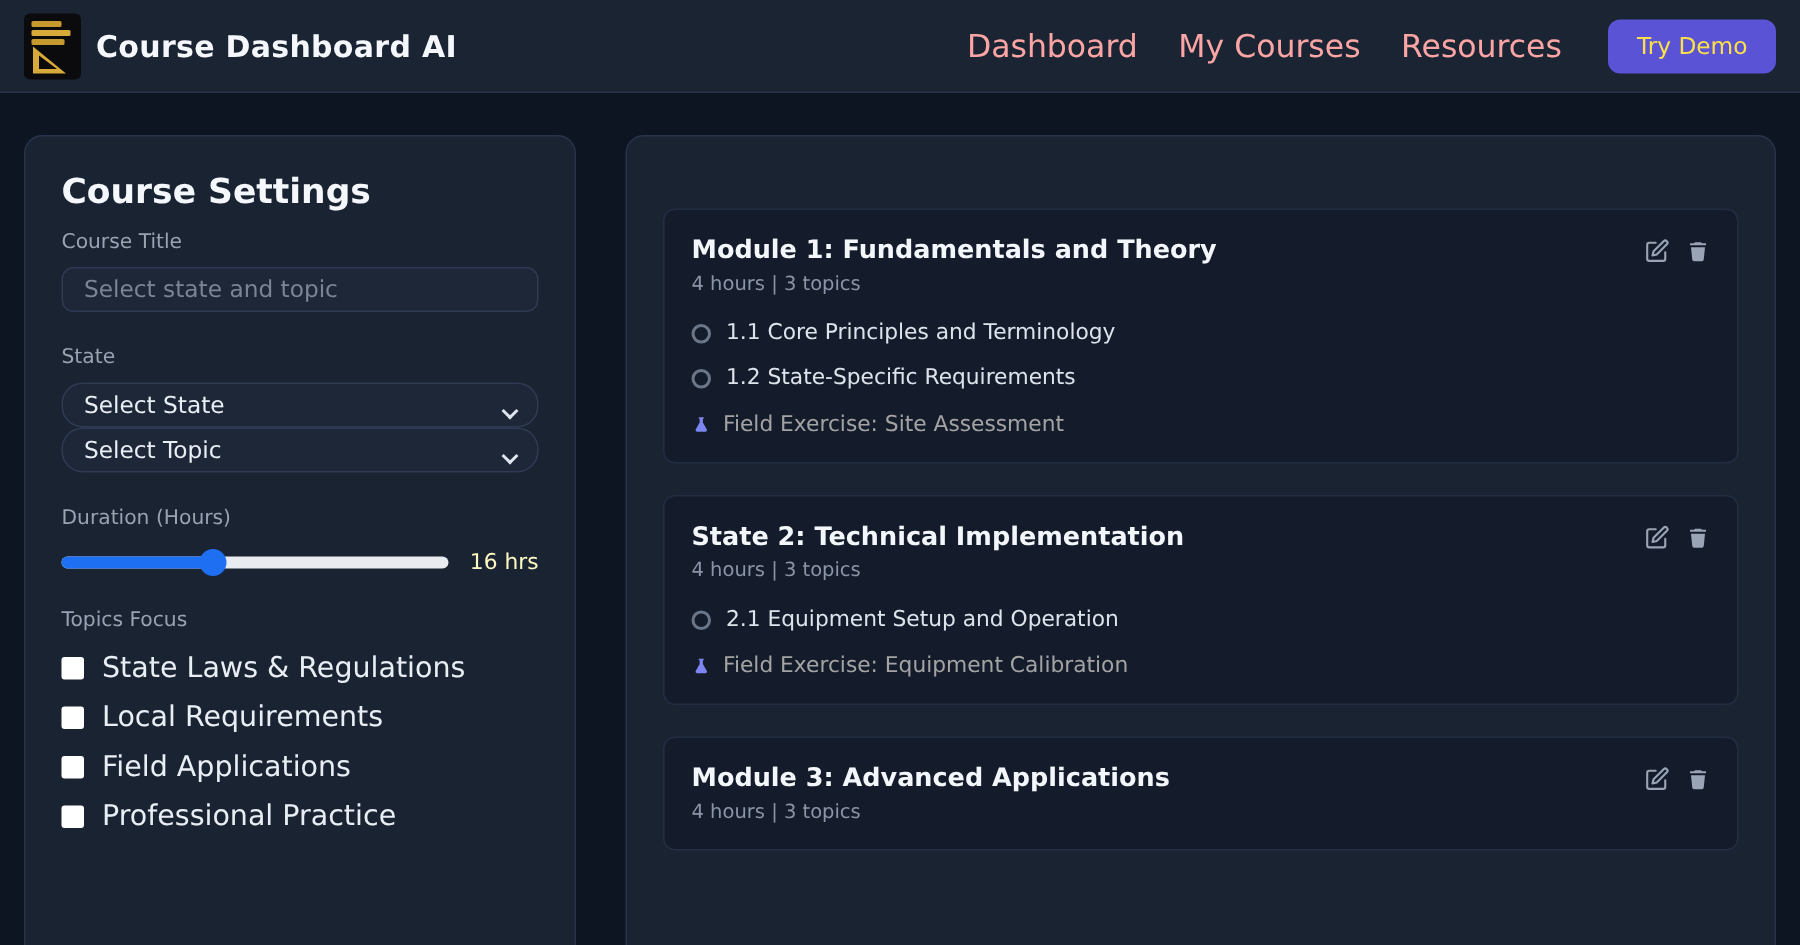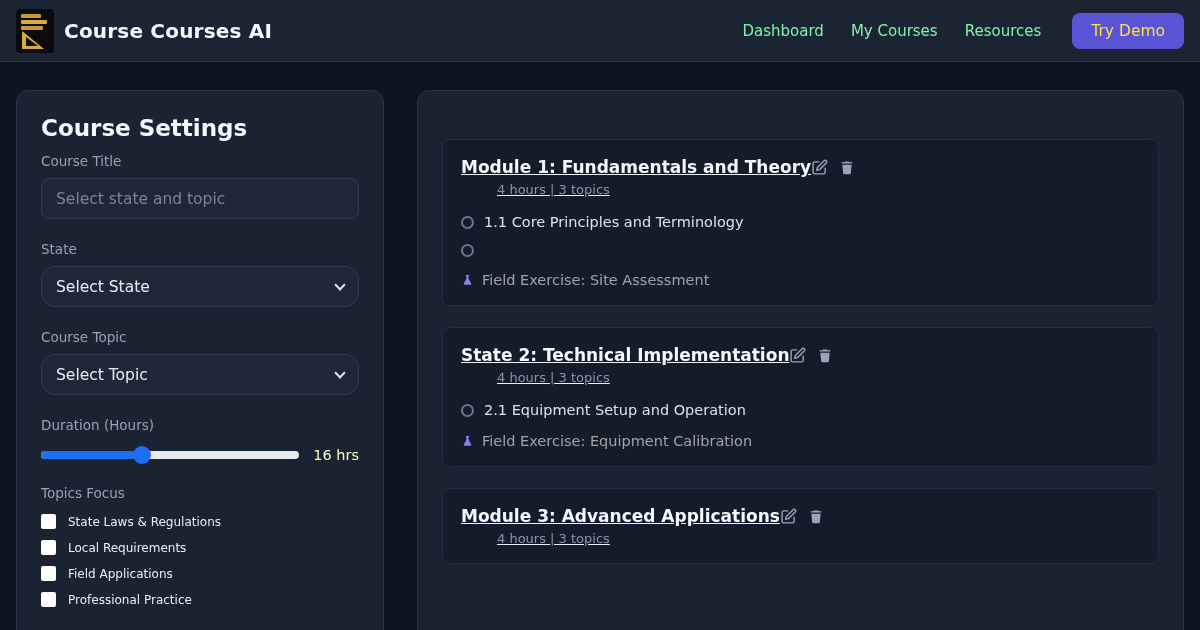--- a/index.html
+++ b/index.html
@@ -26,42 +26,42 @@
   .logo .tri {
     position:absolute; left:6px; bottom:4px; width:0; height:0;
     border-left:22px solid #d8aa3a; border-top:18px solid transparent;
   }
   .logo .tri-in {
     position:absolute; left:10px; bottom:7px; width:0; height:0;
     border-left:12px solid #0b0b0d; border-top:9px solid transparent;
   }
   .brand-name { font-size:20px; font-weight:bold; color:#f4f7fb; letter-spacing:.2px; }
   .nav-right { margin-left:auto; display:flex; align-items:center; gap:27px; }
-  .nav-link { font-size:15px; color:#86efac; cursor:pointer; }
+  .nav-link { font-size:21px; color:#fca5a5; cursor:pointer; }
   .cta-btn {
     background:#5a53d6; color:#fde047; border:none; font-size:15.5px;
     font-family:inherit; padding:9px 19px; border-radius:8px; cursor:pointer; margin-left:4px;
   }
 
   
   .main { display:flex; gap:33px; padding:28px 16px 0 16px; height:568px; overflow:hidden; }
   .panel {
     background:#1a2332; border:1px solid #27334a; border-radius:12px;
     padding:24px; height:760px;
   }
   .panel-left  { width:368px; flex:none; }
   .panel-right { flex:1; }
 
   .panel-title { font-size:23px; font-weight:bold; color:#f4f7fb; }
 
   
   .field-label { font-size:13.5px; color:#98a2b3; margin-bottom:9px; }
   .mt-lg { margin-top:12px; } .mt-md { margin-top:22px; }
   .text-input, .select-wrap select {
-    width:100%; height:41px; background:#1d2737; border:1px solid #2f3b54;
+    width:100%; height:30px; background:#1d2737; border:1px solid #2f3b54;
     border-radius:8px; color:#e9eef5; font-size:15.5px; font-family:inherit;
     padding:0 14px; outline:none;
   }
   .text-input::placeholder { color:#7b8494; }
   .select-wrap { position:relative; }
   .select-wrap select { appearance:none; -webkit-appearance:none; cursor:pointer;border-radius:14px; }
   .chevron {
     position:absolute; right:15px; top:15px; width:8px; height:8px;
     border-right:2px solid #dfe5ee; border-bottom:2px solid #dfe5ee;
     transform:rotate(45deg); pointer-events:none;
@@ -73,38 +73,38 @@
   }
   .slider-fill { position:absolute; left:0; top:0; height:8px; background:#1e6ff2; border-radius:4px; }
   .slider-thumb {
     position:absolute; top:-5px; width:18px; height:18px; border-radius:50%;
     background:#1e6ff2; cursor:grab;
   }
   .slider-value { width:60px; text-align:right; font-size:14.5px; color:#fef9c3; flex:none; }
 
   .check-row { display:flex; align-items:center; gap:12px; margin-bottom:11px; cursor:pointer; }
   .checkbox { width:15px; height:15px; background:#ffffff; border-radius:2px; flex:none; }
-  .check-label { font-size:12px; color:#e9eef5; }
+  .check-label { font-size:19px; color:#e9eef5; }
 
   
   .builder-head { display:flex; align-items:center; justify-content:space-between; }
   .ai-btn {
     display:flex; align-items:center; gap:9px; background:#333e52; border:1px solid #3c485e;
     color:#e7ecf3; font-size:13.5px; font-family:inherit; padding:8px 15px;
     border-radius:8px; cursor:pointer;
   }
 
   .card {
     background:#141c2b; border:1px solid #232e44; border-radius:8px;
     padding:17px 18px; margin-top:21px;
   }
   .card:first-of-type { margin-top:24px; }
-  .card-head { display:flex; justify-content:flex-start; align-items:flex-start;text-decoration:underline; }
+  .card-head { display:flex; justify-content:space-between; align-items:flex-start; }
   .card-title { font-size:17px; font-weight:bold; color:#f3f6fa; }
-  .card-meta { font-size:13px; color:#8b95a7; margin-top:5px;margin-left:36px; }
+  .card-meta { font-size:13px; color:#8b95a7; margin-top:5px; }
   .card-actions { display:flex; gap:11px; margin-top:2px; }
   .icon-btn { color:#9aa4b6; cursor:pointer; line-height:0; }
 
   .topics { margin-top:17px; }
   .topic-row { display:flex; align-items:center; gap:10px; margin-top:14px; cursor:pointer; }
   .topic-row:first-child { margin-top:0; }
   .circle { width:13px; height:13px; border:2px solid #6b7689; border-radius:50%; flex:none; }
   .topic-label { font-size:14.5px; color:#dde3eb; }
   .exercise-row { display:flex; align-items:center; gap:8px; margin-top:15px; cursor:pointer; }
   .exercise-label { font-size:14.5px; color:#a3a3a3; }
@@ -115,21 +115,21 @@
 
 <header class="navbar">
   <div class="brand">
     <span class="logo">
       <span class="bar b1"></span>
         <span class="bar b2"></span>
         <span class="bar b3"></span>
       <span class="tri"></span>
         <span class="tri-in"></span>
     </span>
-    <span class="brand-name">Course Courses AI</span>
+    <span class="brand-name">Course Dashboard AI</span>
   </div>
   <nav class="nav-right">
     <span class="nav-link">Dashboard</span>
     <span class="nav-link">My Courses</span>
     <span class="nav-link">Resources</span>
     <button class="cta-btn">Try Demo</button>
   </nav>
 </header>
 
 <div class="main">
@@ -141,21 +141,20 @@
     <input class="text-input" type="text" placeholder="Select state and topic" style="">
 
     <div class="field-label mt-md">State</div>
     <div class="select-wrap">
       <select>
         <option>Select State</option>
       </select>
       <span class="chevron"></span>
     </div>
 
-    <div class="field-label mt-md">Course Topic</div>
     <div class="select-wrap">
       <select>
         <option>Select Topic</option>
       </select>
       <span class="chevron"></span>
     </div>
 
     <div class="field-label mt-md">Duration (Hours)</div>
     <div class="slider-row">
       <div class="slider-track">
@@ -206,20 +205,21 @@
           </span>
         </div>
       </div>
       <div class="topics">
         <div class="topic-row">
           <span class="circle"></span>
           <span class="topic-label">1.1 Core Principles and Terminology</span>
         </div>
         <div class="topic-row">
           <span class="circle"></span>
+          <span class="topic-label">1.2 State-Specific Requirements</span>
         </div>
         <div class="exercise-row">
           <span class="flask">
             <svg width="13" height="15" viewBox="0 0 24 24" fill="currentColor">
                 <path d="M9 2h6v2h-1v4.6l4.7 8.4A2 2 0 0 1 17 20H7a2 2 0 0 1-1.7-3L10 8.6V4H9V2z"></path>
               </svg>
           </span>
           <span class="exercise-label">Field Exercise: Site Assessment</span>
         </div>
       </div>

